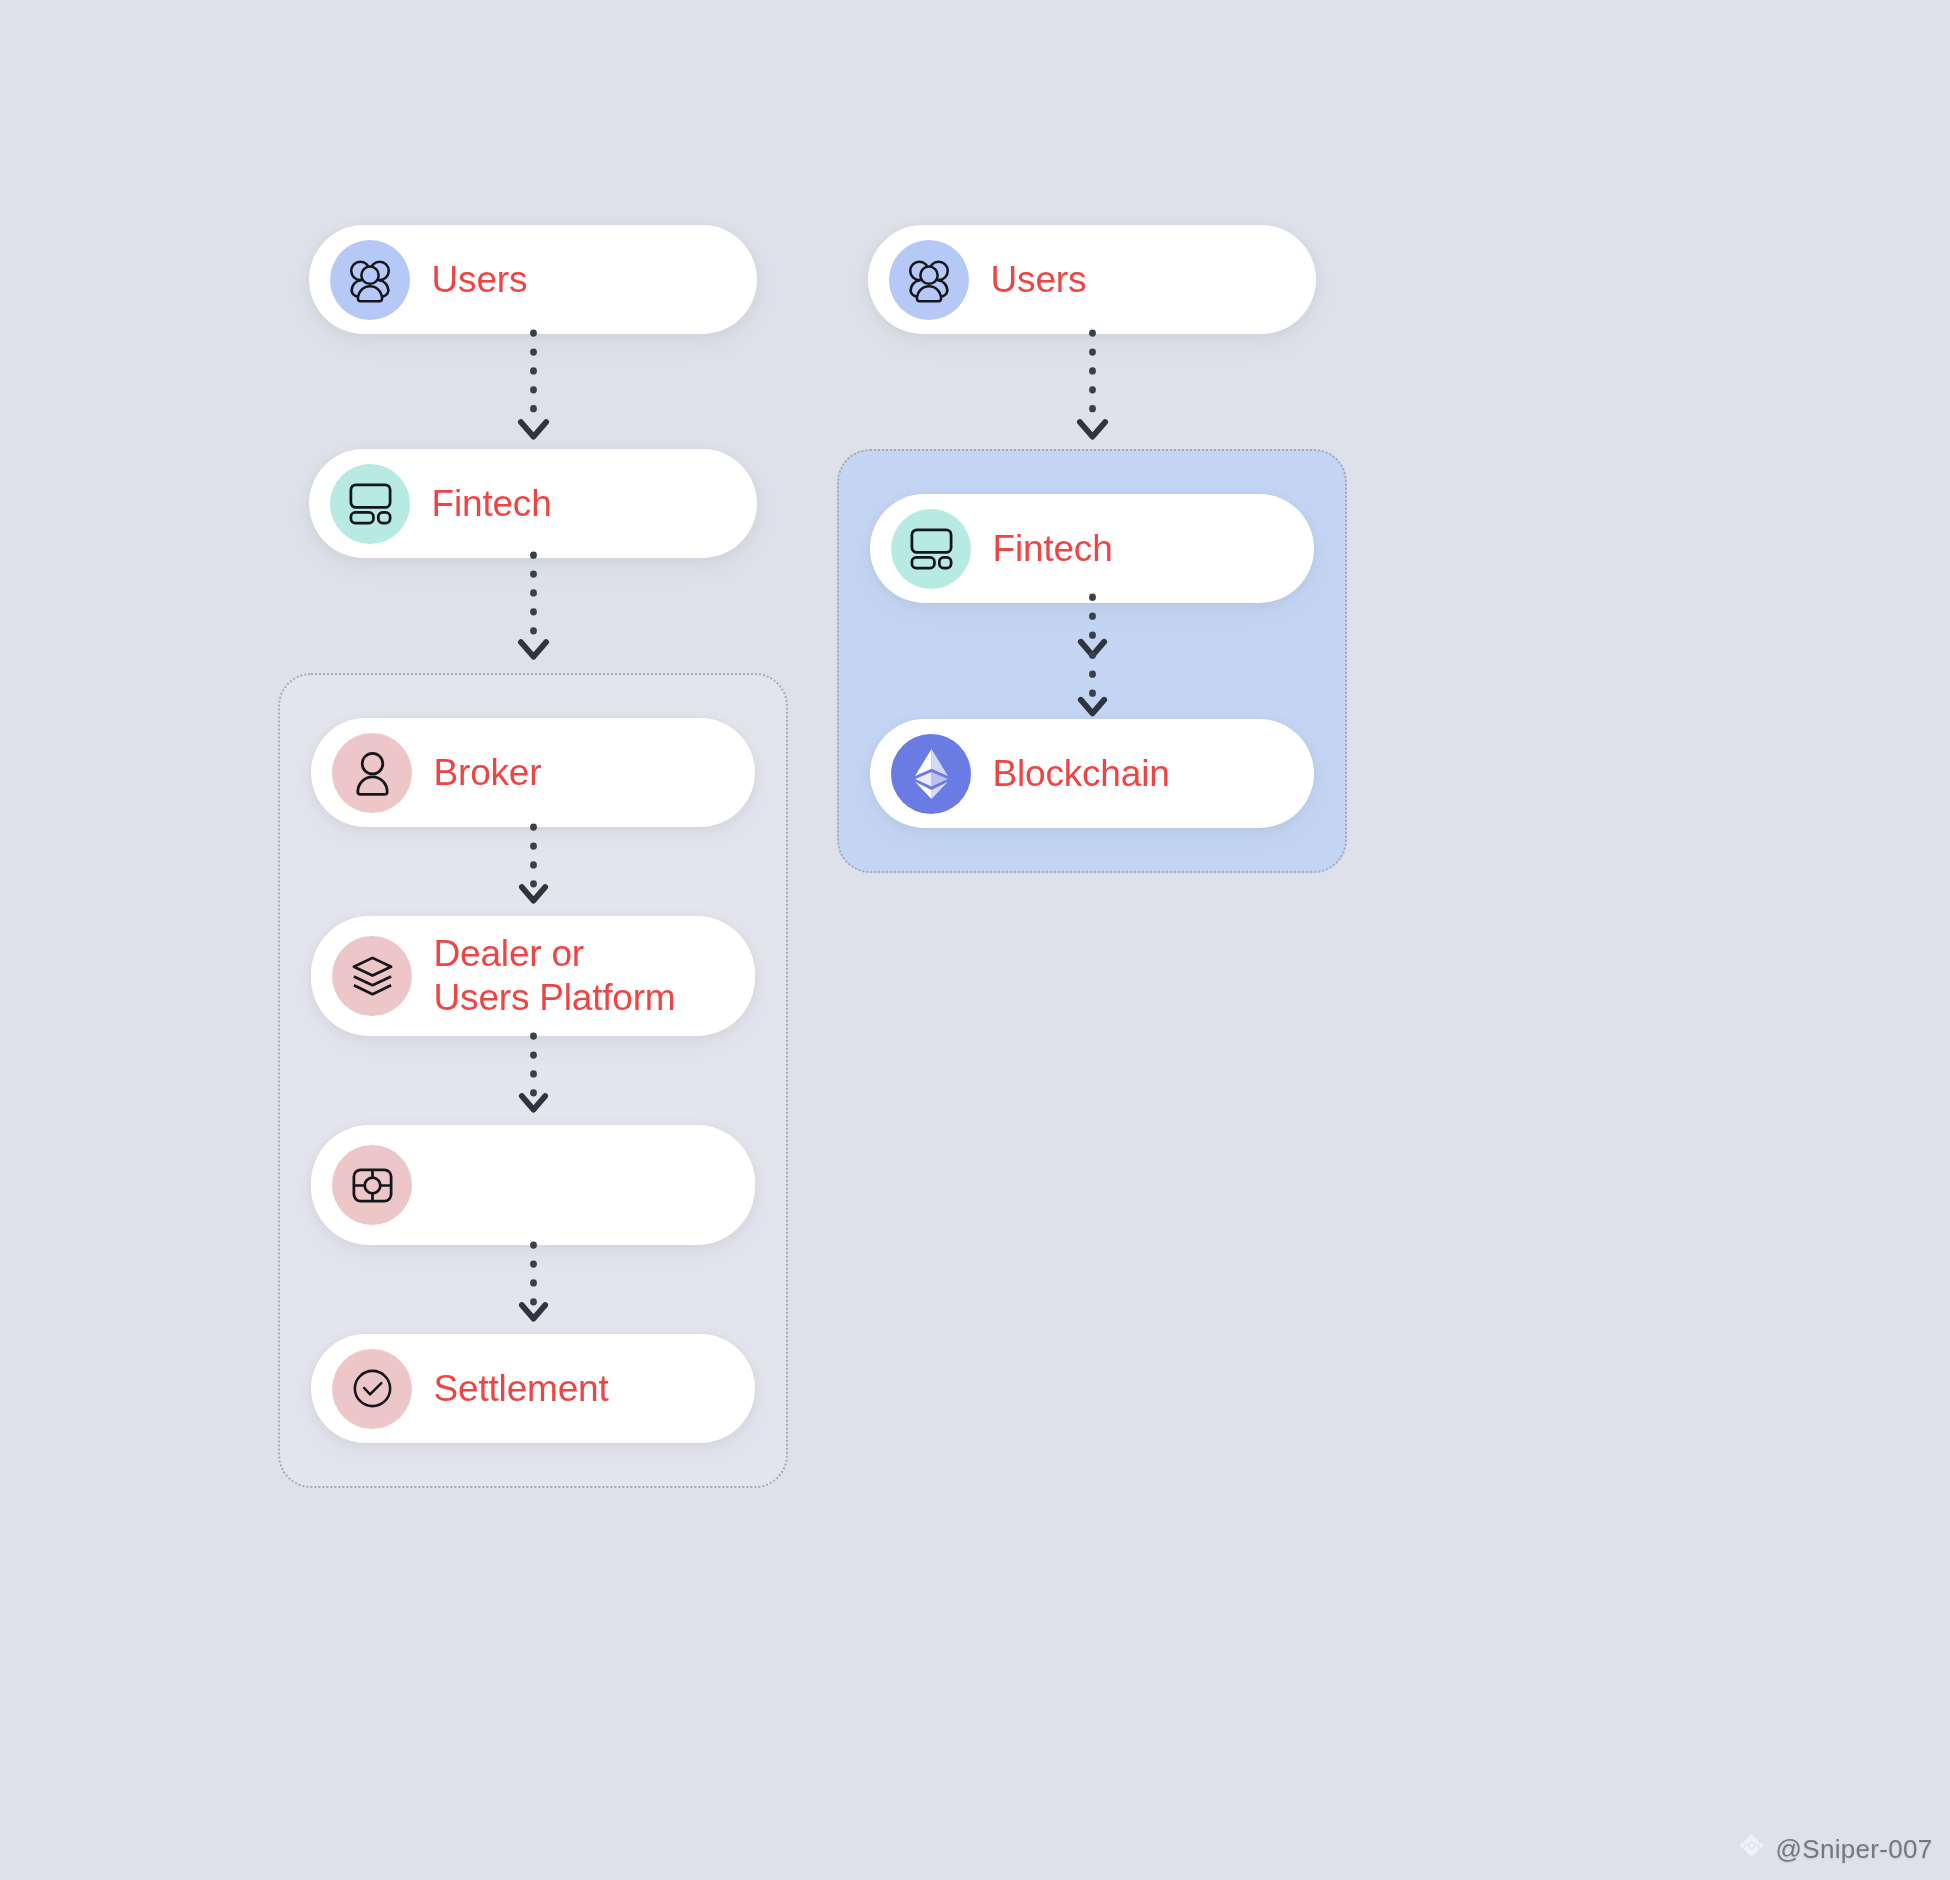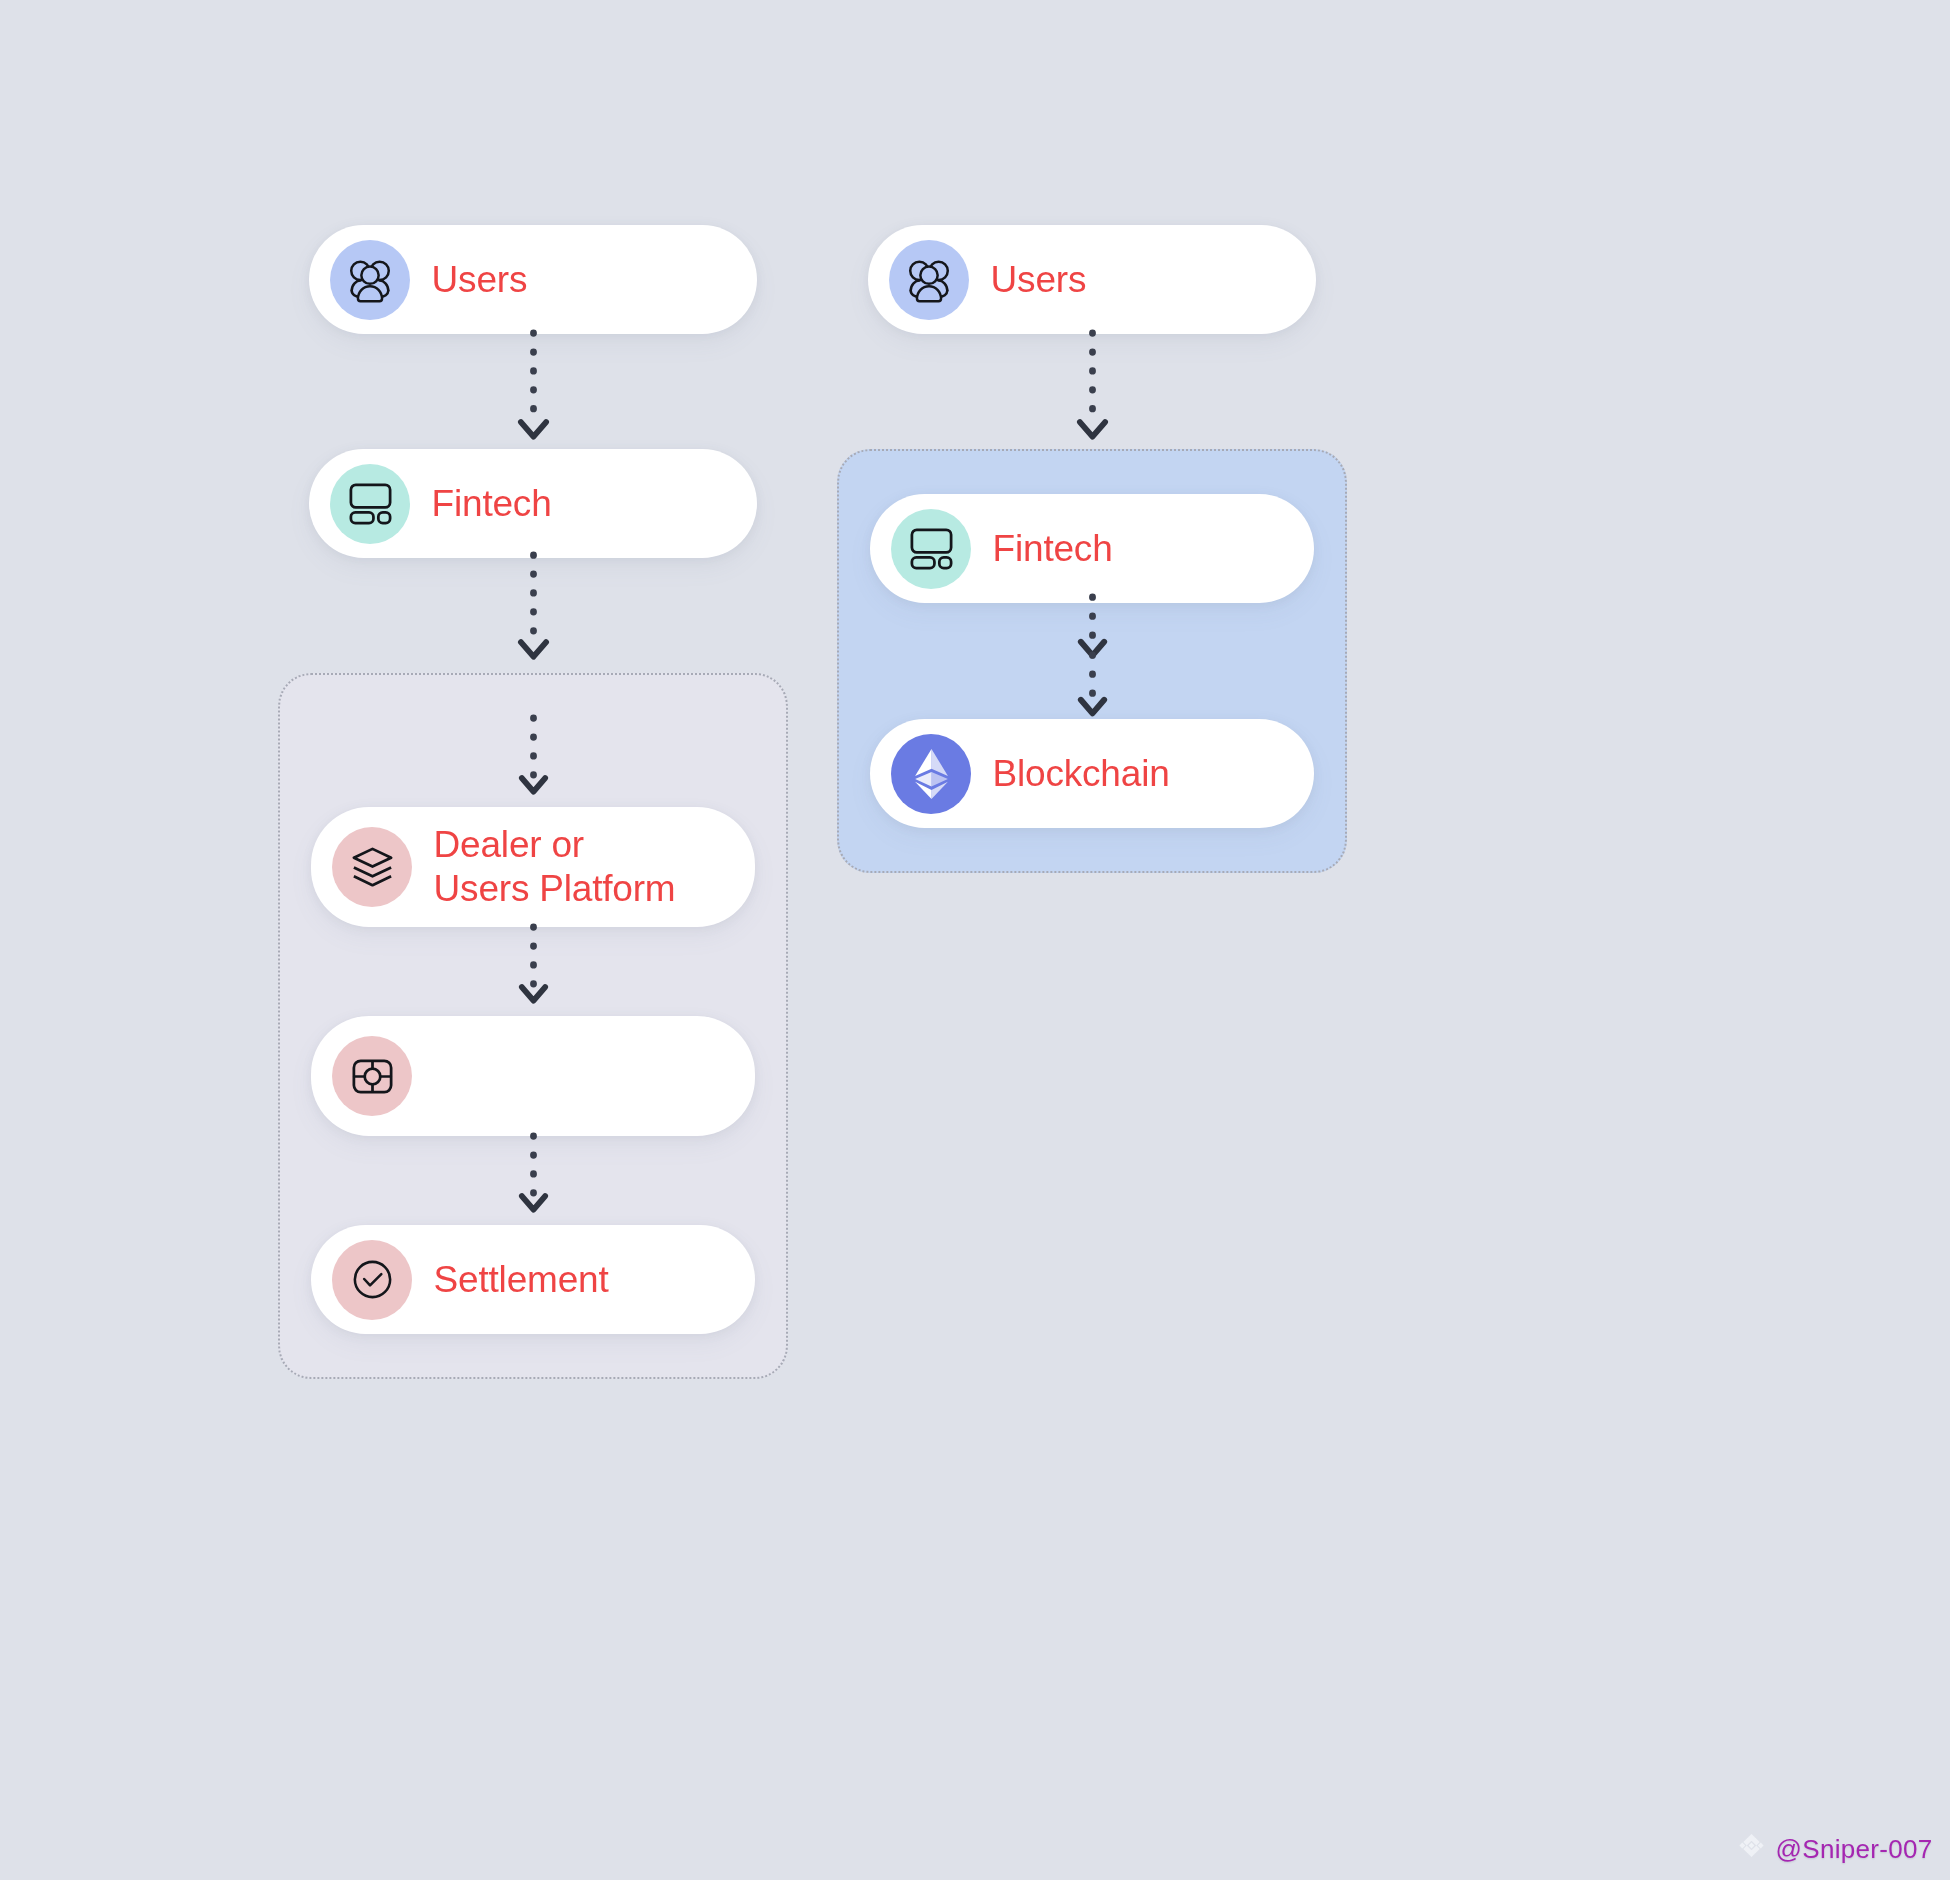--- a/index.html
+++ b/index.html
@@ -84,21 +84,21 @@
     margin-right:-31px;
     width:calc(100% + 62px);
   }
   .group .pill{width:100%;}
 
   
   #watermark{
     position:absolute;
     right:17.5px;bottom:13.6px;
     display:flex;align-items:center;gap:9.7px;
-    color:#a21caf;
+    color:#737373;
     font-size:26px;
     letter-spacing:0.3px;
     opacity:.95;
     text-shadow:0 1px 1.9px rgba(140,146,165,.35);
   }
   #watermark .wm-text{display:inline-block;}
 </style>
 </head>
 <body>
 
@@ -142,20 +142,29 @@
 
     <div class="arrow long">
       <svg width="39" height="126" viewBox="0 0 40 130">
         <line x1="20" y1="2" x2="20" y2="92" stroke="#3a3f4d" stroke-width="7" stroke-linecap="round" stroke-dasharray="0.5 19"></line>
         <path d="M7 92 L20 107 L33 92" stroke="#2f3440" stroke-width="6" fill="none" stroke-linecap="round" stroke-linejoin="round"></path>
       </svg>
     </div>
 
     <div class="group" id="group-tradfi">
 
+      <div class="pill">
+        <span class="badge pink">
+          <svg width="49" height="49" viewBox="0 0 50 50" fill="none">
+            <circle cx="25" cy="16" r="10.5" stroke="#14161b" stroke-width="2.8"></circle>
+            <path d="M10 45c0-9 6.7-15.5 15-15.5S40 36 40 45c0 1.4-.9 2.2-2.2 2.2H12.2C10.9 47.2 10 46.4 10 45z" stroke="#14161b" stroke-width="2.8" stroke-linejoin="round" fill="none"></path>
+          </svg>
+        </span>
+        <span class="label">Broker</span>
+      </div>
 
       <div class="arrow">
         <svg width="39" height="97" viewBox="0 0 40 100">
           <line x1="20" y1="4" x2="20" y2="66" stroke="#3a3f4d" stroke-width="7" stroke-linecap="round" stroke-dasharray="0.5 19"></line>
           <path d="M8 66 L20 80 L32 66" stroke="#2f3440" stroke-width="6" fill="none" stroke-linecap="round" stroke-linejoin="round"></path>
         </svg>
       </div>
 
       <div class="pill tall">
         <span class="badge pink">

